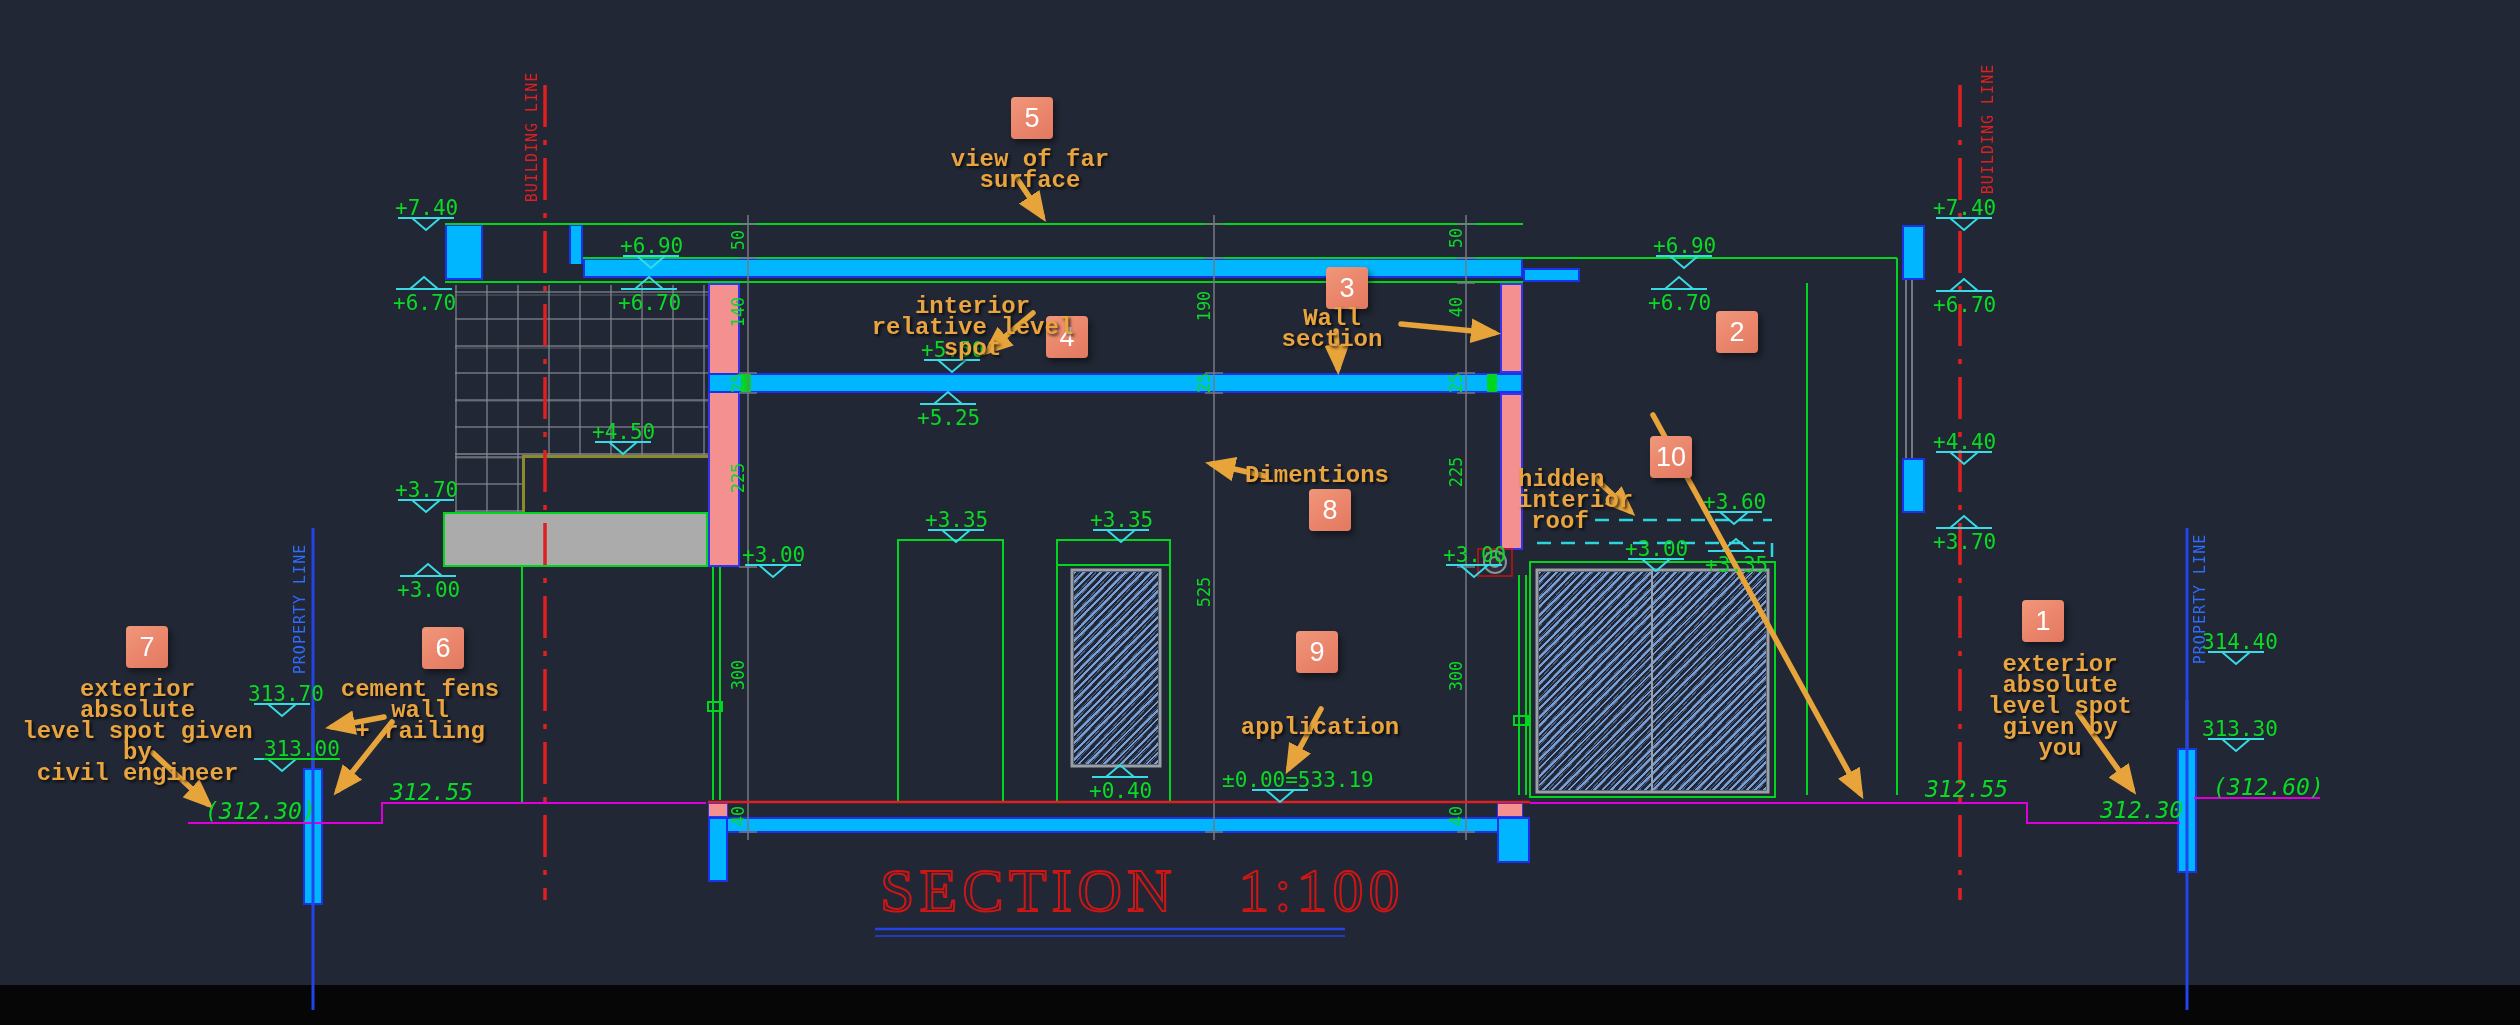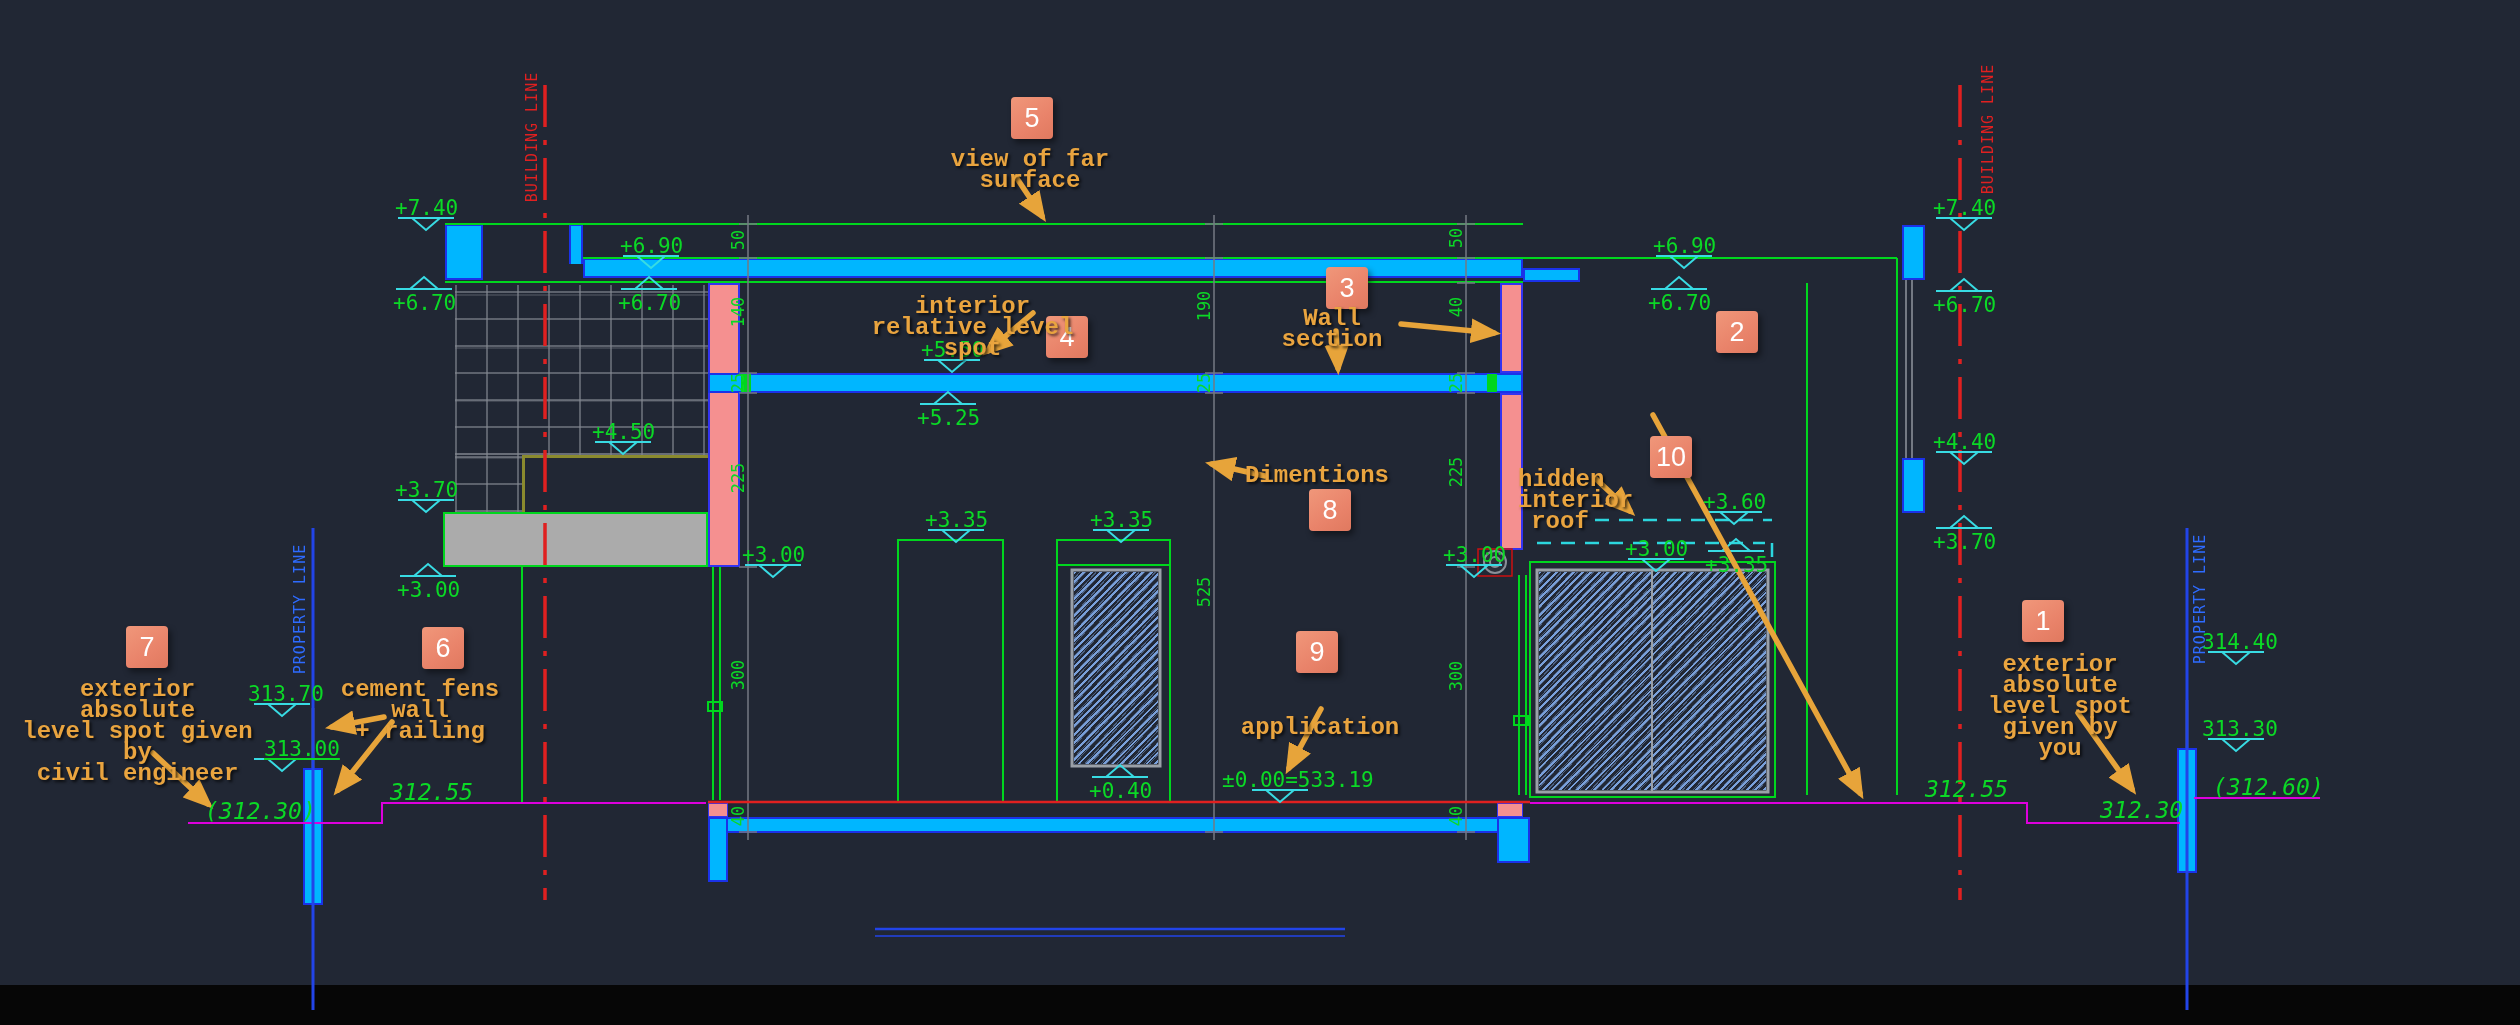--- a/index.html
+++ b/index.html
@@ -284,14 +284,15 @@
   <div class="co-label" style="left:1245px;top:465px;width:140px;">Dimentions</div>
 
   <div class="co-box" style="left:1296px;top:631px;">9</div>
   <div class="co-label" style="left:1240px;top:717px;width:160px;">application</div>
 
   <div class="co-box" style="left:1606px;top:436px;margin-left:44px;">10</div>
   <div class="co-label" style="left:1518px;top:424px;width:84px;margin-top:45px;">hidden
 interior
 roof</div>
 
+  <div class="title" style="left:880px;top:855px;">SECTION   1:100</div>
 
 </div>
 
 </body></html>

